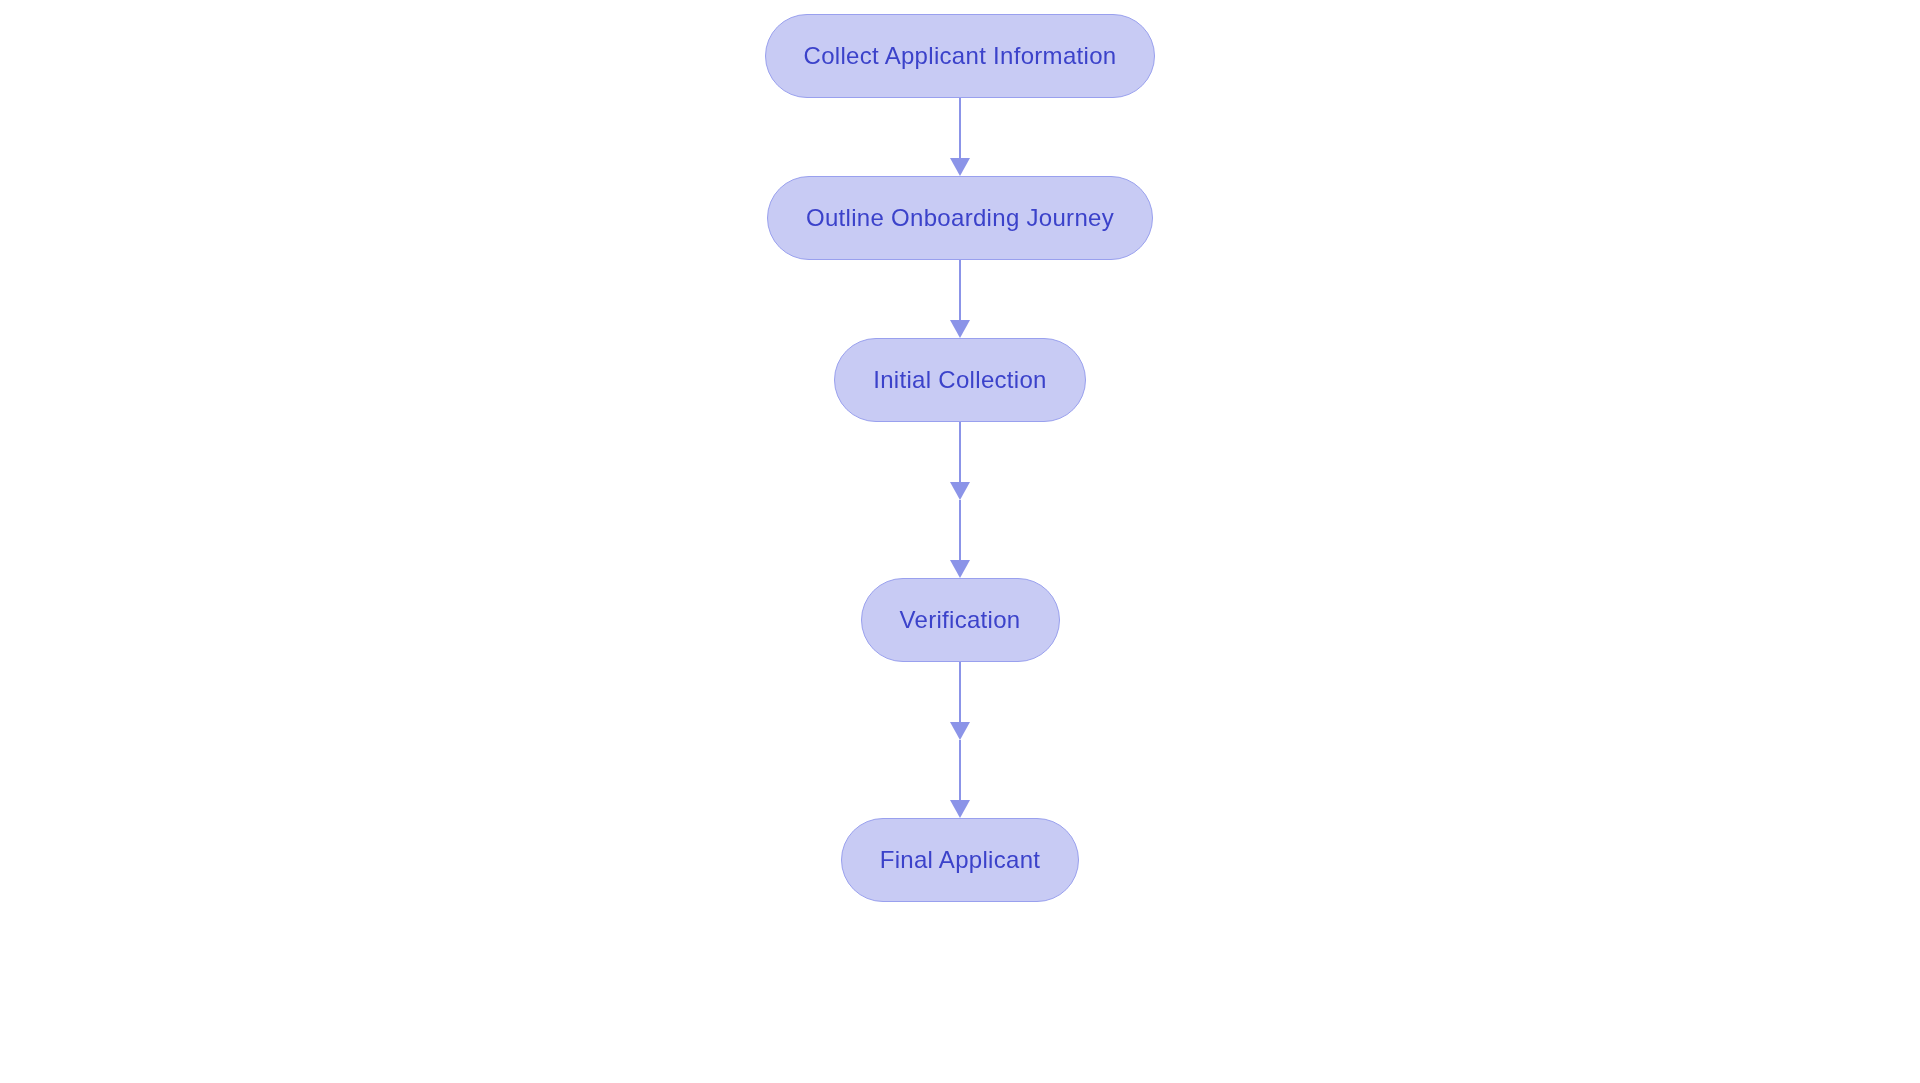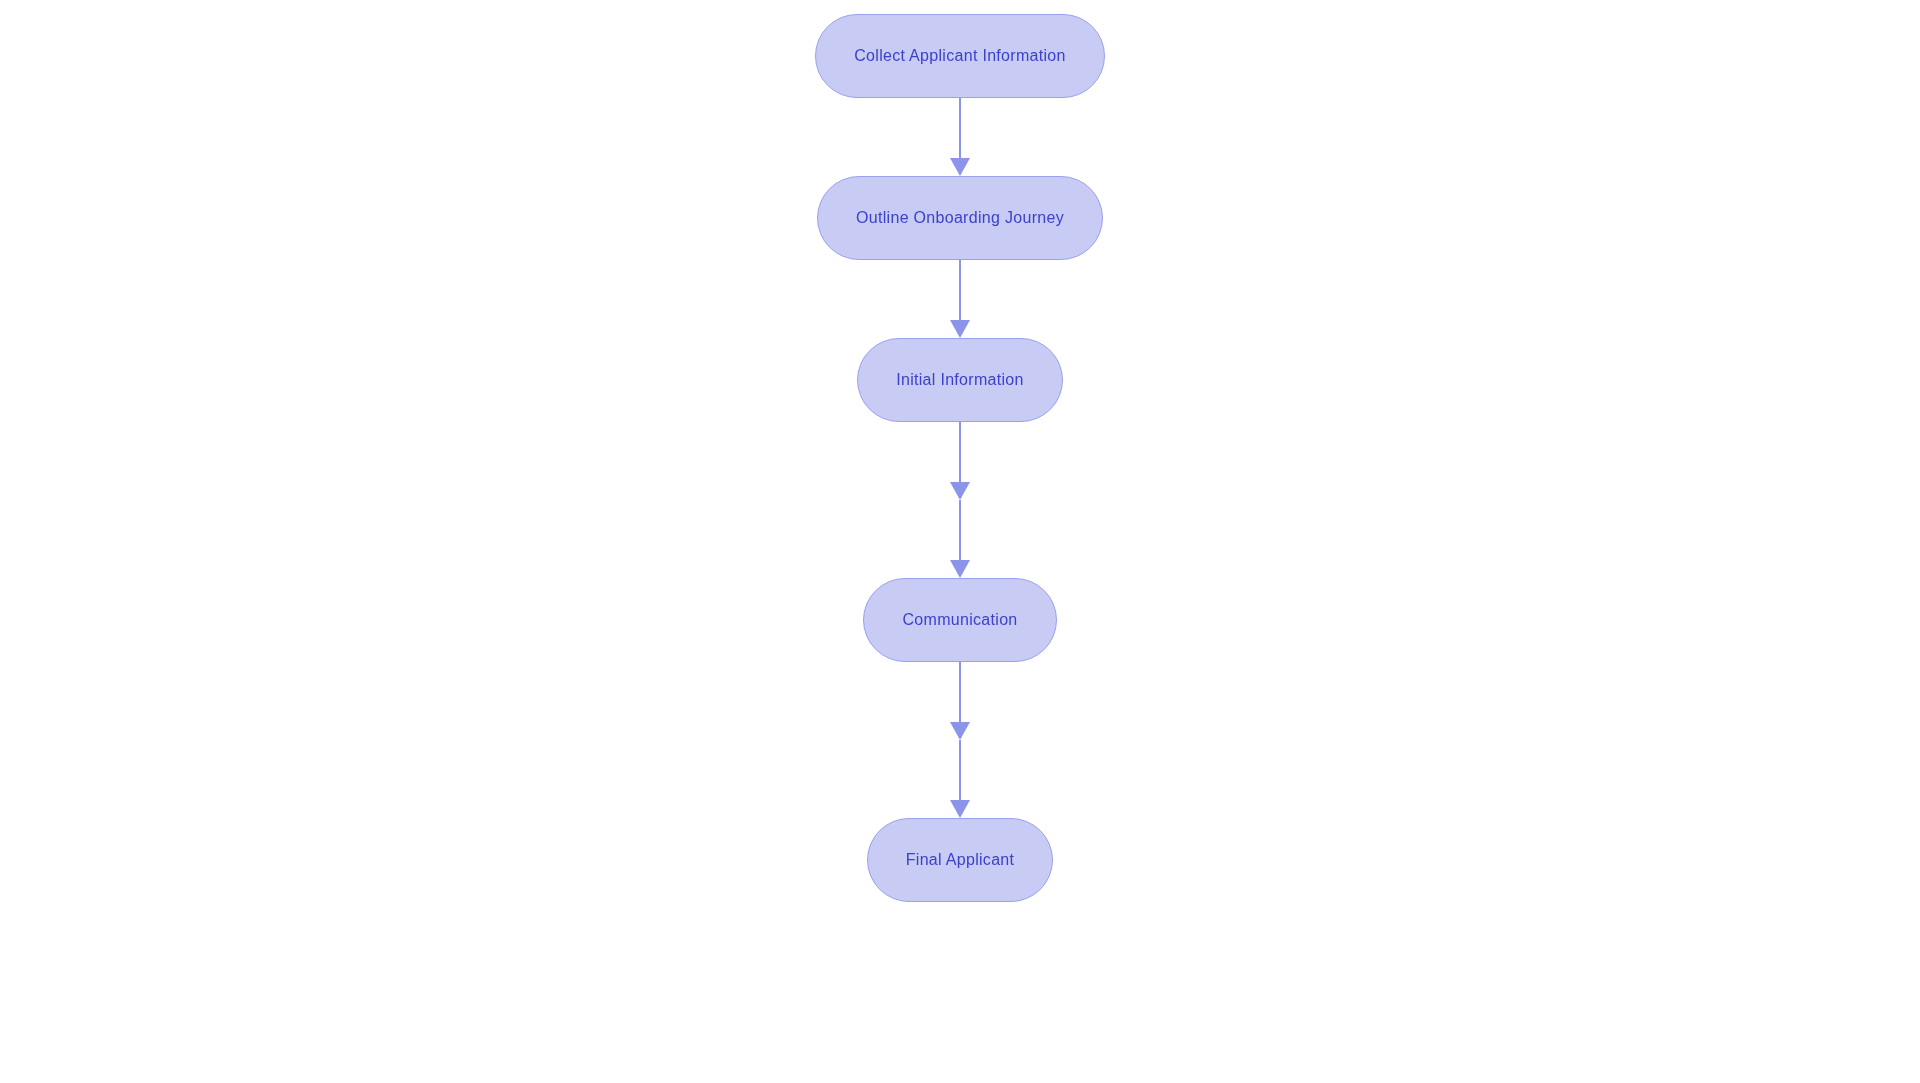--- a/index.html
+++ b/index.html
@@ -31,21 +31,21 @@
     border-radius: 42px;
     background: var(--node-fill);
     border: 1.5px solid var(--node-border);
     display: flex;
     align-items: center;
     justify-content: center;
     padding: 0 38px;
     white-space: nowrap;
   }
   .node-label {
-    font-size: 16px;
+    font-size: 24px;
     letter-spacing: 0.3px;
     color: var(--node-text);
     text-align: center;
   }
   .connector {
     height: 78px;
     min-height: 78px;
     display: flex;
     flex-direction: column;
     align-items: center;
@@ -81,36 +81,36 @@
   <div class="node">
     <span class="node-label">Outline Onboarding Journey</span>
   </div>
 
   <div class="connector">
     <div class="connector-line"></div>
     <div class="connector-head"></div>
   </div>
 
   <div class="node">
-    <span class="node-label">Initial Information</span>
+    <span class="node-label">Initial Collection</span>
   </div>
 
   <div class="connector">
     <div class="connector-line"></div>
     <div class="connector-head"></div>
   </div>
 
 
   <div class="connector">
     <div class="connector-line"></div>
     <div class="connector-head"></div>
   </div>
 
   <div class="node">
-    <span class="node-label">Communication</span>
+    <span class="node-label">Verification</span>
   </div>
 
   <div class="connector">
     <div class="connector-line"></div>
     <div class="connector-head"></div>
   </div>
 
 
   <div class="connector">
     <div class="connector-line"></div>

